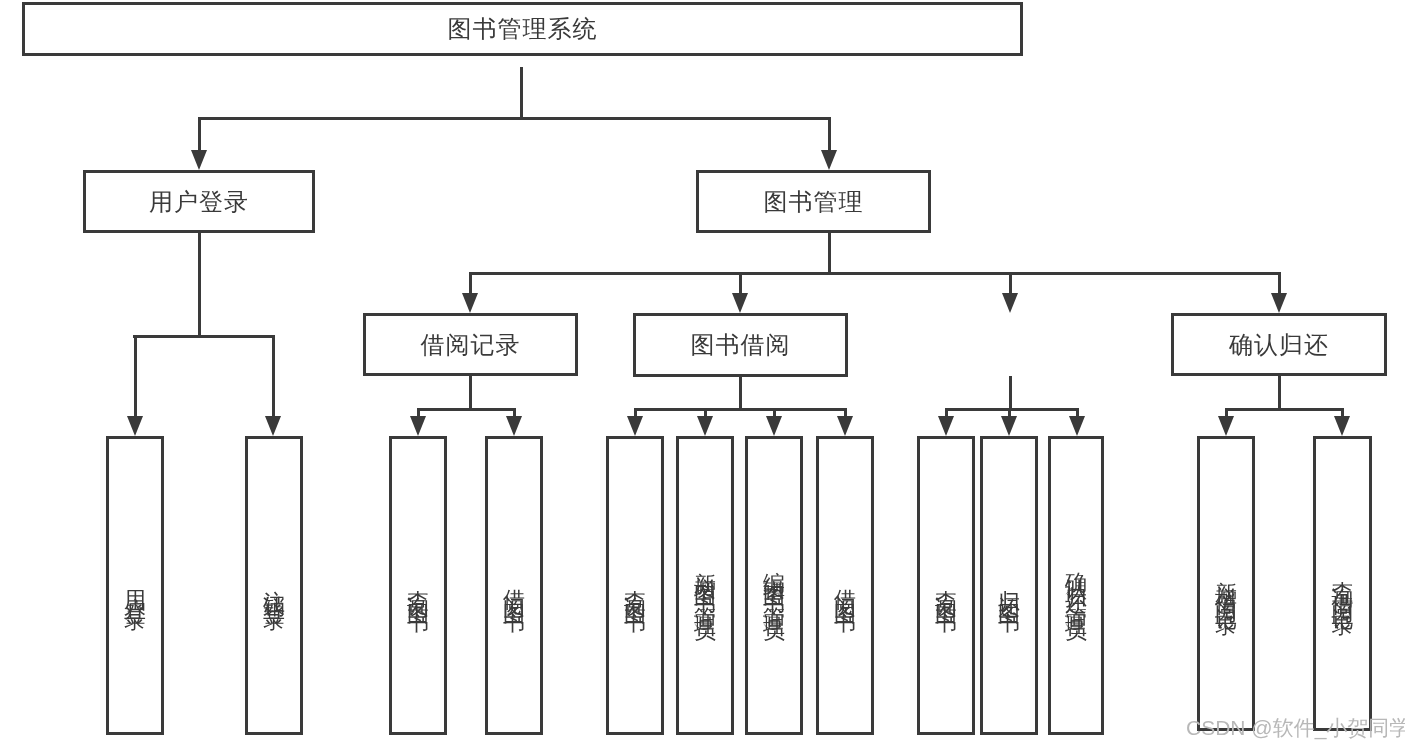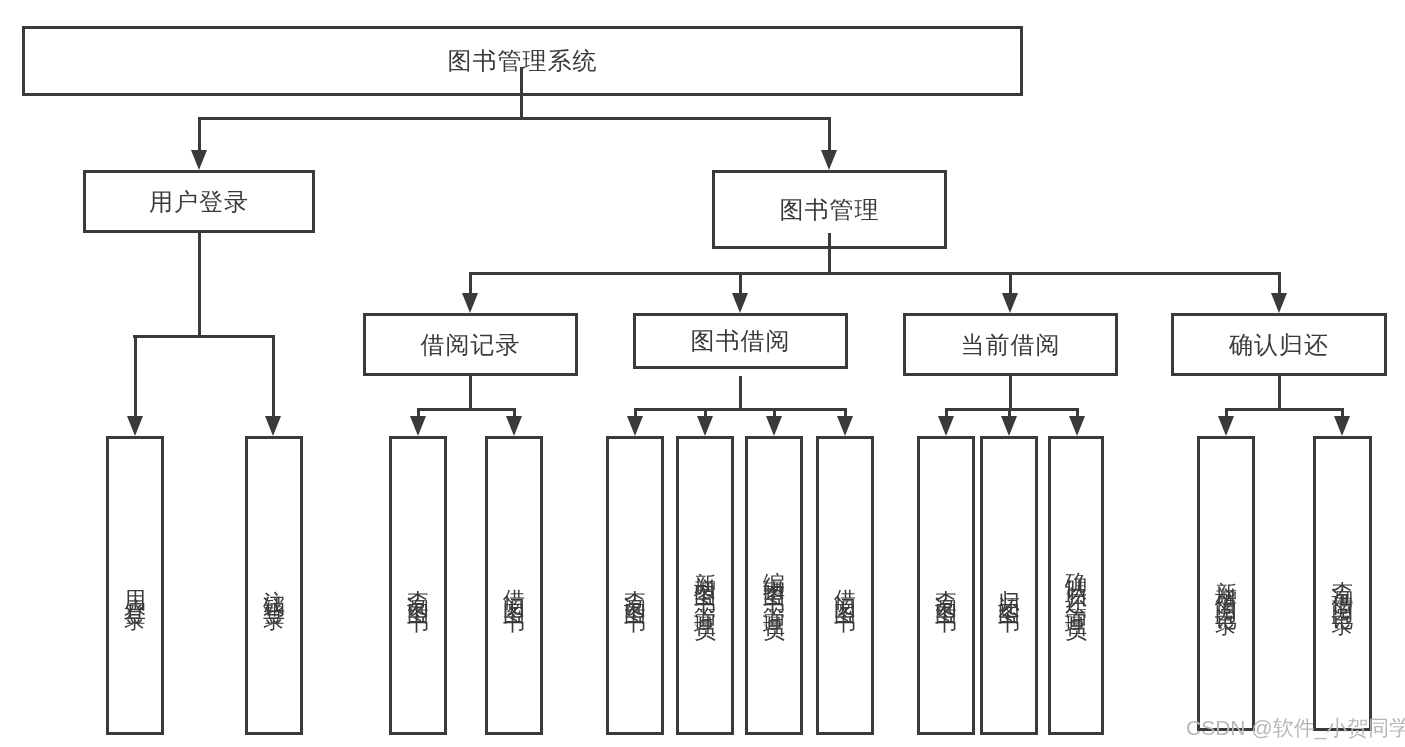--- a/index.html
+++ b/index.html
@@ -47,35 +47,35 @@
     color:var(--watermark);
     z-index:5;
     white-space:nowrap;
   }
 </style>
 </head>
 <body>
 
 <div class="canvas">
 
-  <div class="node h" style="left:22px;top:26px;width:1001px;height:70px">
+  <div class="node h" style="left:22px;top:2px;width:1001px;height:54px">
     <span>图书管理系统</span>
   </div>
 
   <div class="vline" style="left:520px;top:67px;height:50px"></div>
   <div class="hline" style="left:198px;top:117px;width:633px"></div>
   <div class="vline" style="left:198px;top:117px;height:33px"></div>
   <div class="arrow" style="left:191px;top:150px"></div>
   <div class="vline" style="left:828px;top:117px;height:33px"></div>
   <div class="arrow" style="left:821px;top:150px"></div>
 
   <div class="node h" style="left:83px;top:170px;width:232px;height:63px">
     <span>用户登录</span>
   </div>
-  <div class="node h" style="left:712px;top:170px;width:235px;height:79px">
+  <div class="node h" style="left:696px;top:170px;width:235px;height:63px">
     <span>图书管理</span>
   </div>
 
   <div class="vline" style="left:198px;top:233px;height:102px"></div>
   <div class="hline" style="left:133px;top:335px;width:142px"></div>
   <div class="vline" style="left:134px;top:335px;height:81px"></div>
   <div class="arrow" style="left:127px;top:416px"></div>
   <div class="vline" style="left:272px;top:335px;height:81px"></div>
   <div class="arrow" style="left:265px;top:416px"></div>
 
@@ -86,25 +86,22 @@
   <div class="vline" style="left:739px;top:272px;height:21px"></div>
   <div class="arrow" style="left:732px;top:293px"></div>
   <div class="vline" style="left:1009px;top:272px;height:21px"></div>
   <div class="arrow" style="left:1002px;top:293px"></div>
   <div class="vline" style="left:1278px;top:272px;height:21px"></div>
   <div class="arrow" style="left:1271px;top:293px"></div>
 
   <div class="node h" style="left:363px;top:313px;width:215px;height:63px">
     <span>借阅记录</span>
   </div>
-  <div class="node h" style="left:633px;top:313px;width:215px;height:56px">
+  <div class="node h" style="left:633px;top:313px;width:215px;height:64px">
     <span>图书借阅</span>
-  </div>
-  <div class="node h" style="left:903px;top:313px;width:215px;height:63px">
-    <span>当前借阅</span>
   </div>
   <div class="node h" style="left:1171px;top:313px;width:216px;height:63px">
     <span>确认归还</span>
   </div>
 
   <div class="vline" style="left:469px;top:376px;height:32px"></div>
   <div class="hline" style="left:417px;top:408px;width:98px"></div>
   <div class="vline" style="left:417px;top:408px;height:8px"></div>
   <div class="arrow" style="left:410px;top:416px"></div>
   <div class="vline" style="left:513px;top:408px;height:8px"></div>

